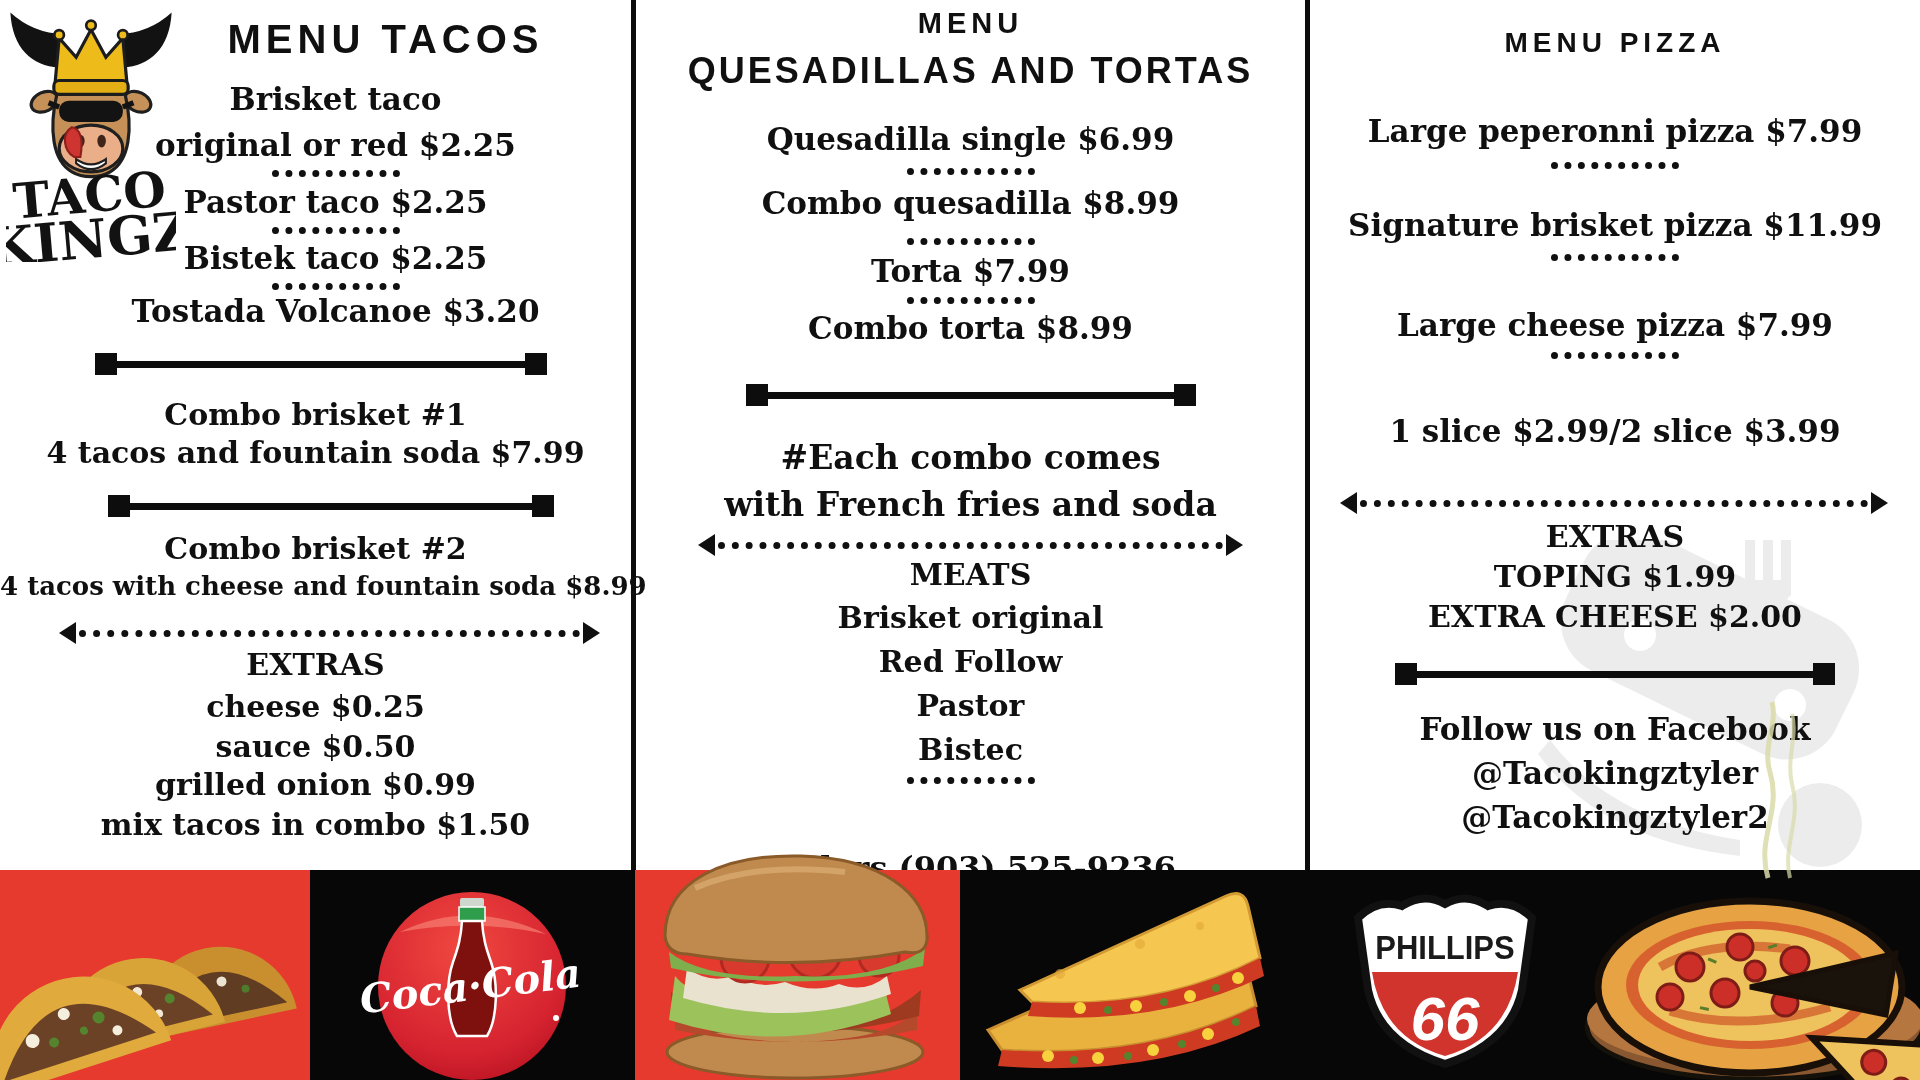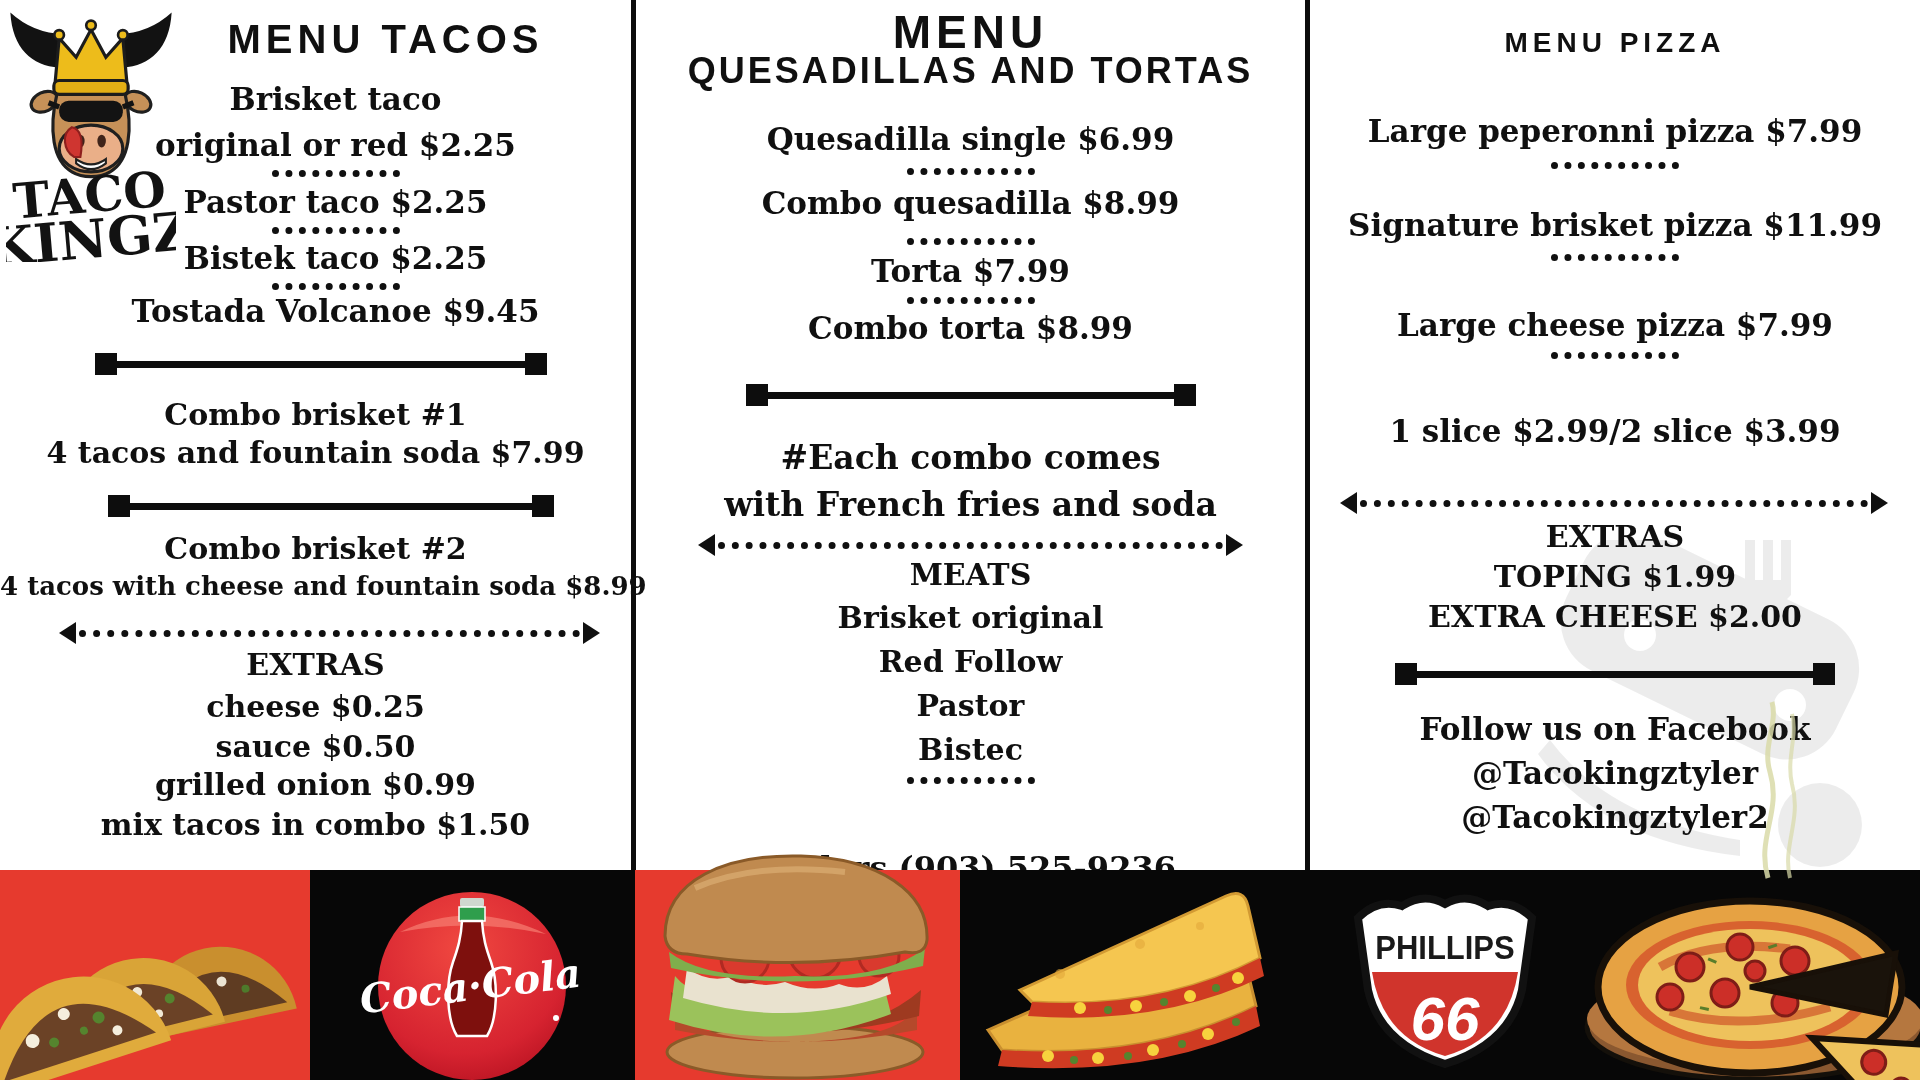--- a/index.html
+++ b/index.html
@@ -76,21 +76,21 @@
   <div class="col" style="left:0;width:631px">
     <div class="l h" style="left:170px;right:30px;top:18px">MENU TACOS</div>
 
     <div class="l s31" style="top:82px;left:40px">Brisket taco</div>
     <div class="l s31" style="top:128px;left:40px">original or red $2.25</div>
     <div class="dots" style="top:170px;margin-left:20px"></div>
     <div class="l s31" style="top:185px;left:40px">Pastor taco  $2.25</div>
     <div class="dots" style="top:227px;margin-left:20px"></div>
     <div class="l s31" style="top:241px;left:40px">Bistek taco  $2.25</div>
     <div class="dots" style="top:283px;margin-left:20px"></div>
-    <div class="l s31" style="top:294px;left:40px">Tostada Volcanoe  $9.45</div>
+    <div class="l s31" style="top:294px;left:40px">Tostada Volcanoe  $3.20</div>
 
     <div class="bar" style="top:352px;left:95px;width:452px">
         <span class="sq"></span>
         <span class="ln"></span>
         <span class="sq"></span>
       </div>
 
     <div class="l" style="top:398px">Combo brisket #1</div>
     <div class="l" style="top:436px">4 tacos and fountain soda $7.99</div>
 
@@ -110,21 +110,21 @@
       </div>
 
     <div class="l" style="top:648px">EXTRAS</div>
     <div class="l" style="top:690px">cheese $0.25</div>
     <div class="l" style="top:730px">sauce $0.50</div>
     <div class="l" style="top:768px">grilled onion $0.99</div>
     <div class="l" style="top:808px">mix tacos in combo $1.50</div>
   </div>
 
   <div class="col" style="left:636px;width:669px">
-    <div class="l h" style="top:8px;font-size:46px">MENU</div>
+    <div class="l h" style="top:8px;font-size:29px">MENU</div>
     <div class="l h" style="top:52px;font-size:36px;letter-spacing:3px">QUESADILLAS AND TORTAS</div>
 
     <div class="l s31" style="top:122px">Quesadilla single $6.99</div>
     <div class="dots" style="top:168px"></div>
     <div class="l s31" style="top:186px">Combo quesadilla $8.99</div>
     <div class="dots" style="top:238px"></div>
     <div class="l s31" style="top:254px">Torta $7.99</div>
     <div class="dots" style="top:297px"></div>
     <div class="l s31" style="top:311px">Combo torta $8.99</div>
 

